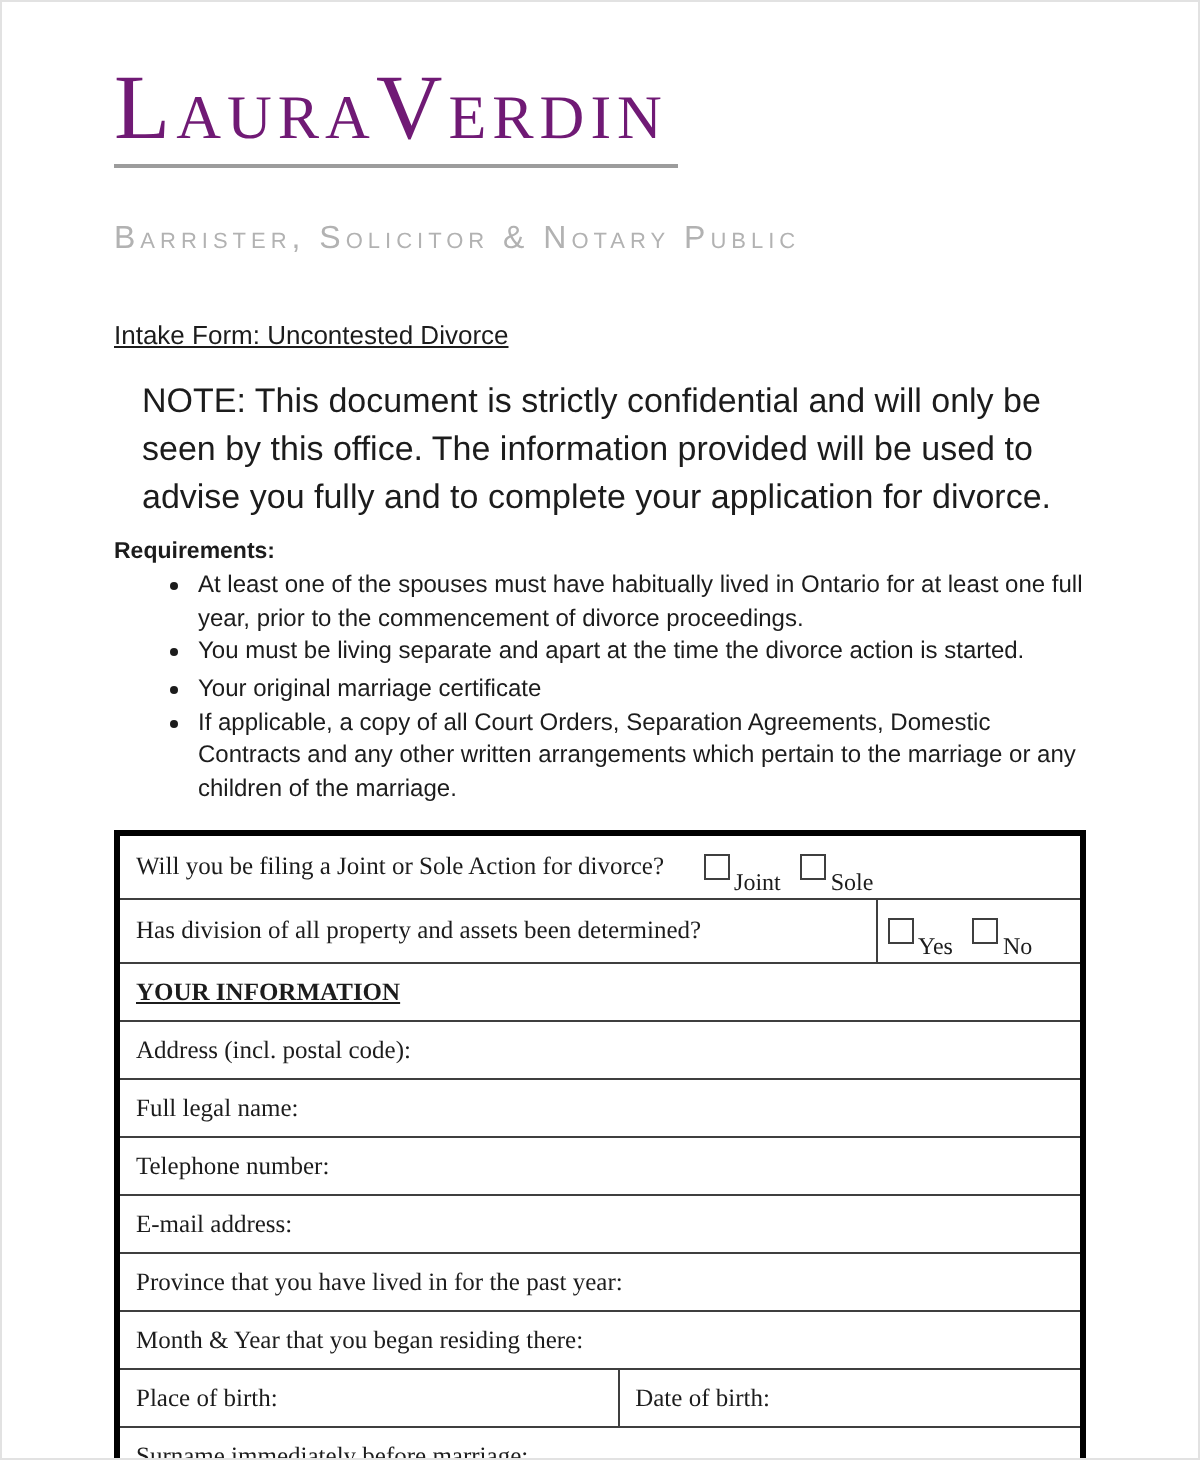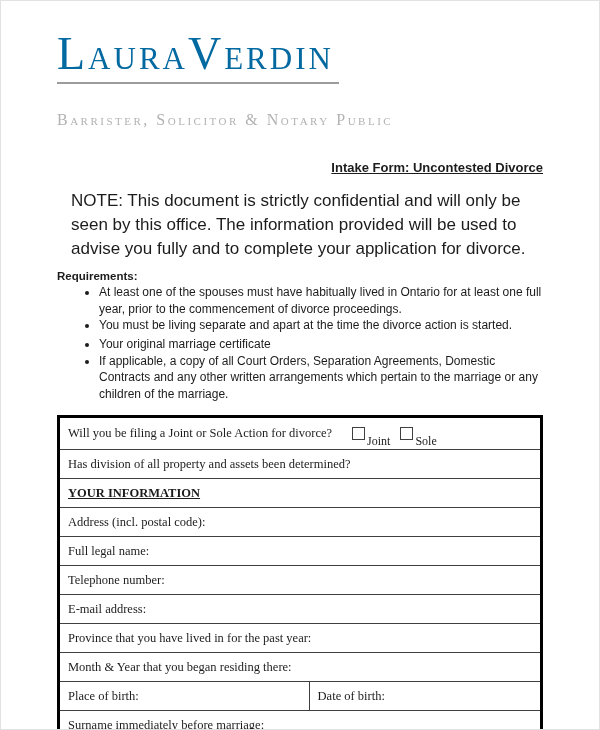--- a/index.html
+++ b/index.html
@@ -9,45 +9,44 @@
     padding:30px 56px 0 56px;
     font-family:"Liberation Sans", sans-serif;
     color:#1c1c1c;
     background:#ffffff;
     overflow:hidden;
   }
 
   
   .logo-name {
     font-family:"Liberation Serif", serif;
-    color:#0369a1;
+    color:#701a75;
     letter-spacing:3px;
     line-height:1;
     white-space:nowrap;
   }
   .logo-name .lg { font-size:46px; }
   .logo-name .sm { font-size:31px; }
   .logo-rule { width:282px; height:2px; background:#9c9c9c; margin:5px 0 5px 0; }
   .logo-subtitle {
-    font-family:Liberation Serif, serif;
+    font-family:Liberation Sans, sans-serif;
     font-variant:small-caps;
     letter-spacing:2.5px;
     font-size:16px;
     color:#b2b2b2;
     line-height:1;
     margin-top:28px;
   }
 
   
   .heading {
     margin:32px 0 0 0;
     font-size:13px;
-    font-weight:bold;
+    font-weight:normal;
     text-decoration:underline;
-    text-align:right;
   }
   .note {
     margin:14px 0 0 14px;
     font-size:17px;
     line-height:1.42;
   }
   .req-title { font-weight:bold; font-size:11.5px; margin-top:9px; }
   ul.bullets { margin:2px 0 0 0; padding-left:42px; }
   ul.bullets li { font-size:12px; line-height:1.38; }
 
@@ -133,20 +132,26 @@
       <span class="opts">
         <span class="checkbox"></span>
           <span class="cb-label">Joint</span>
         <span class="checkbox"></span>
           <span class="cb-label">Sole</span>
       </span>
     </div>
 
     <div class="row">
       <span class="qcell">Has division of all property and assets been determined?</span>
+      <span class="opt-cell">
+        <span class="checkbox"></span>
+          <span class="cb-label">Yes</span>
+        <span class="checkbox"></span>
+          <span class="cb-label">No</span>
+      </span>
     </div>
 
     <div class="row">
       <span class="lbl section-lbl">YOUR INFORMATION</span>
     </div>
 
     <div class="row">
       <span class="lbl">Address (incl. postal code):</span>
     </div>
 

